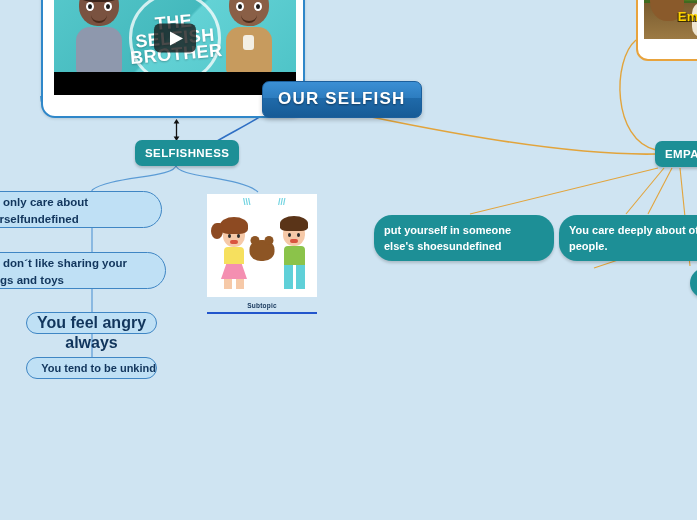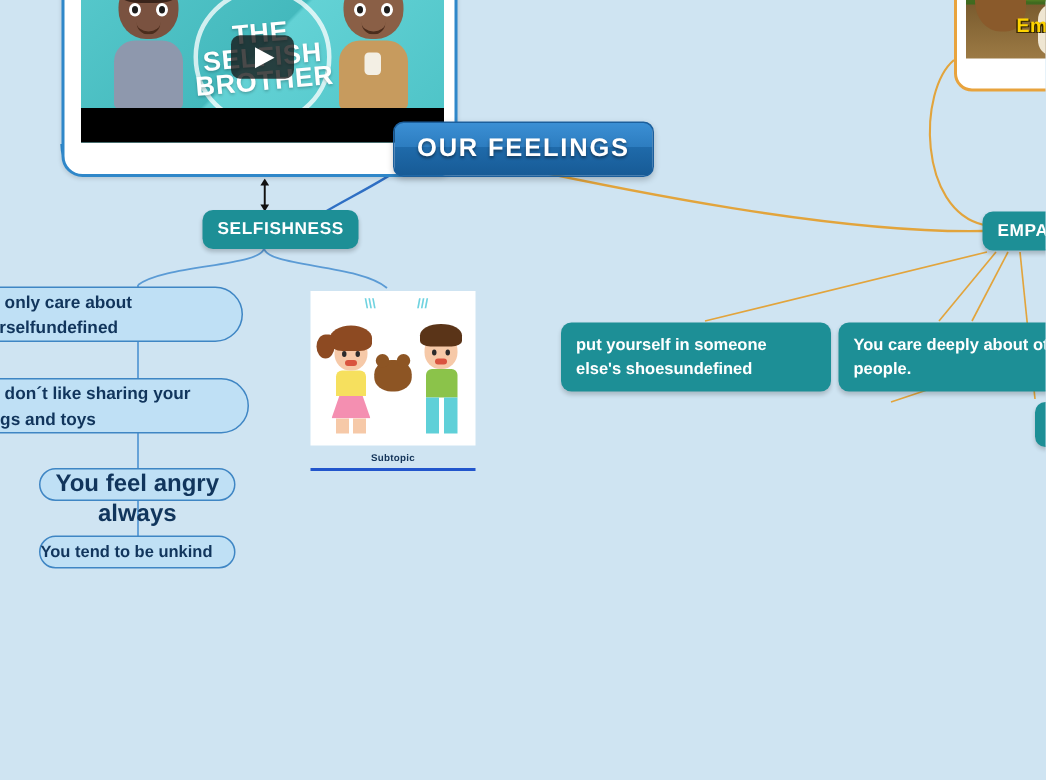--- a/index.html
+++ b/index.html
@@ -260,21 +260,21 @@
     top: 141px;
     padding: 7px 10px;
     font-size: 11.5px;
     letter-spacing: 0.4px;
     white-space: nowrap;
   }
   .teal-leaf {
     position: absolute;
     background: #1d8f96;
     color: #ffffff;
-    border-radius: 7px;
+    border-radius: 18px;
     font-size: 11px;
     font-weight: bold;
     line-height: 16px;
     padding: 7px 10px;
     box-sizing: border-box;
     box-shadow: 0 2px 3px rgba(0,0,0,0.18);
   }
   .leaf-shoes  { left: 374px; top: 215px; width: 180px; }
   .leaf-care   { left: 559px; top: 215px; width: 180px; }
   .leaf-advice { left: 500px; top: 268px; width: 185px; }
@@ -310,21 +310,21 @@
     width: 131px; height: 22px;
     border-radius: 11px;
     text-align: center;
     line-height: 20px;
     font-size: 16px;
   }
   .bl-4 {
     left: 26px; top: 357px;
     width: 131px; height: 22px;
     border-radius: 11px;
-    text-align: left;
+    text-align: right;
     line-height: 20px;
     font-size: 11px;
   }
 
   
   .subtopic {
     position: absolute;
     left: 207px;
     top: 194px;
     width: 110px;
@@ -529,21 +529,21 @@
 
   <div class="pic-card">
     <div class="pic-img">
       <div class="blob3"></div>
       <div class="blob1"></div>
       <div class="blob2"></div>
     </div>
     <div class="pic-label">Empa</div>
   </div>
 
-  <div class="banner">OUR FEELINGS</div>
+  <div class="banner">OUR SELFISH</div>
 
   <svg class="arrow-updown" viewBox="0 0 9 22" width="9" height="22">
     <line x1="4.5" y1="3" x2="4.5" y2="19" stroke="#111" stroke-width="1.3"></line>
     <polygon points="4.5,0 1.6,4.6 7.4,4.6" fill="#111"></polygon>
     <polygon points="4.5,22 1.6,17.4 7.4,17.4" fill="#111"></polygon>
   </svg>
 
   <div class="teal-node node-selfishness">SELFISHNESS</div>
 
   <div class="teal-node node-empathy">EMPATHY</div>

